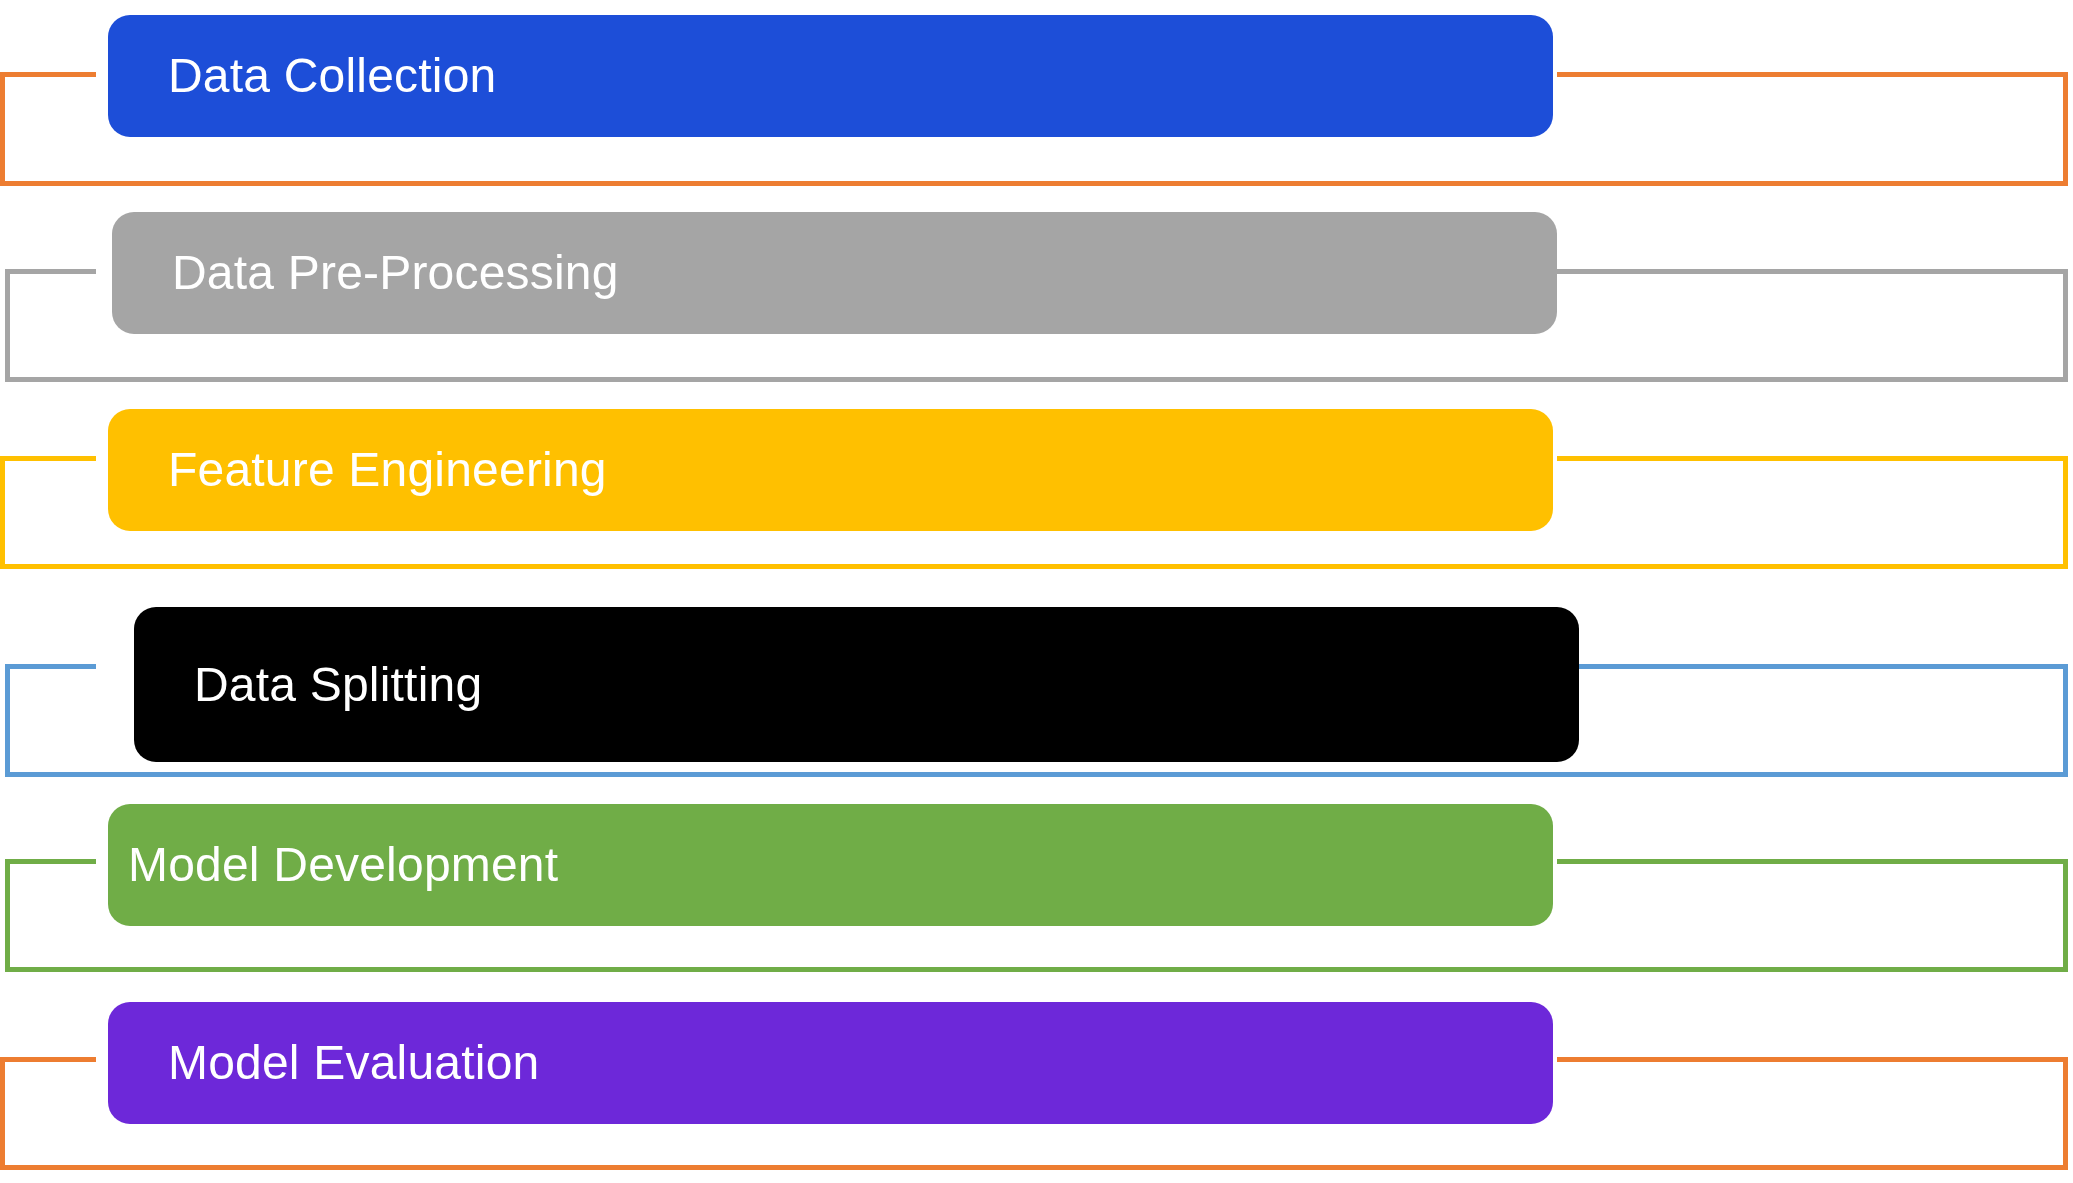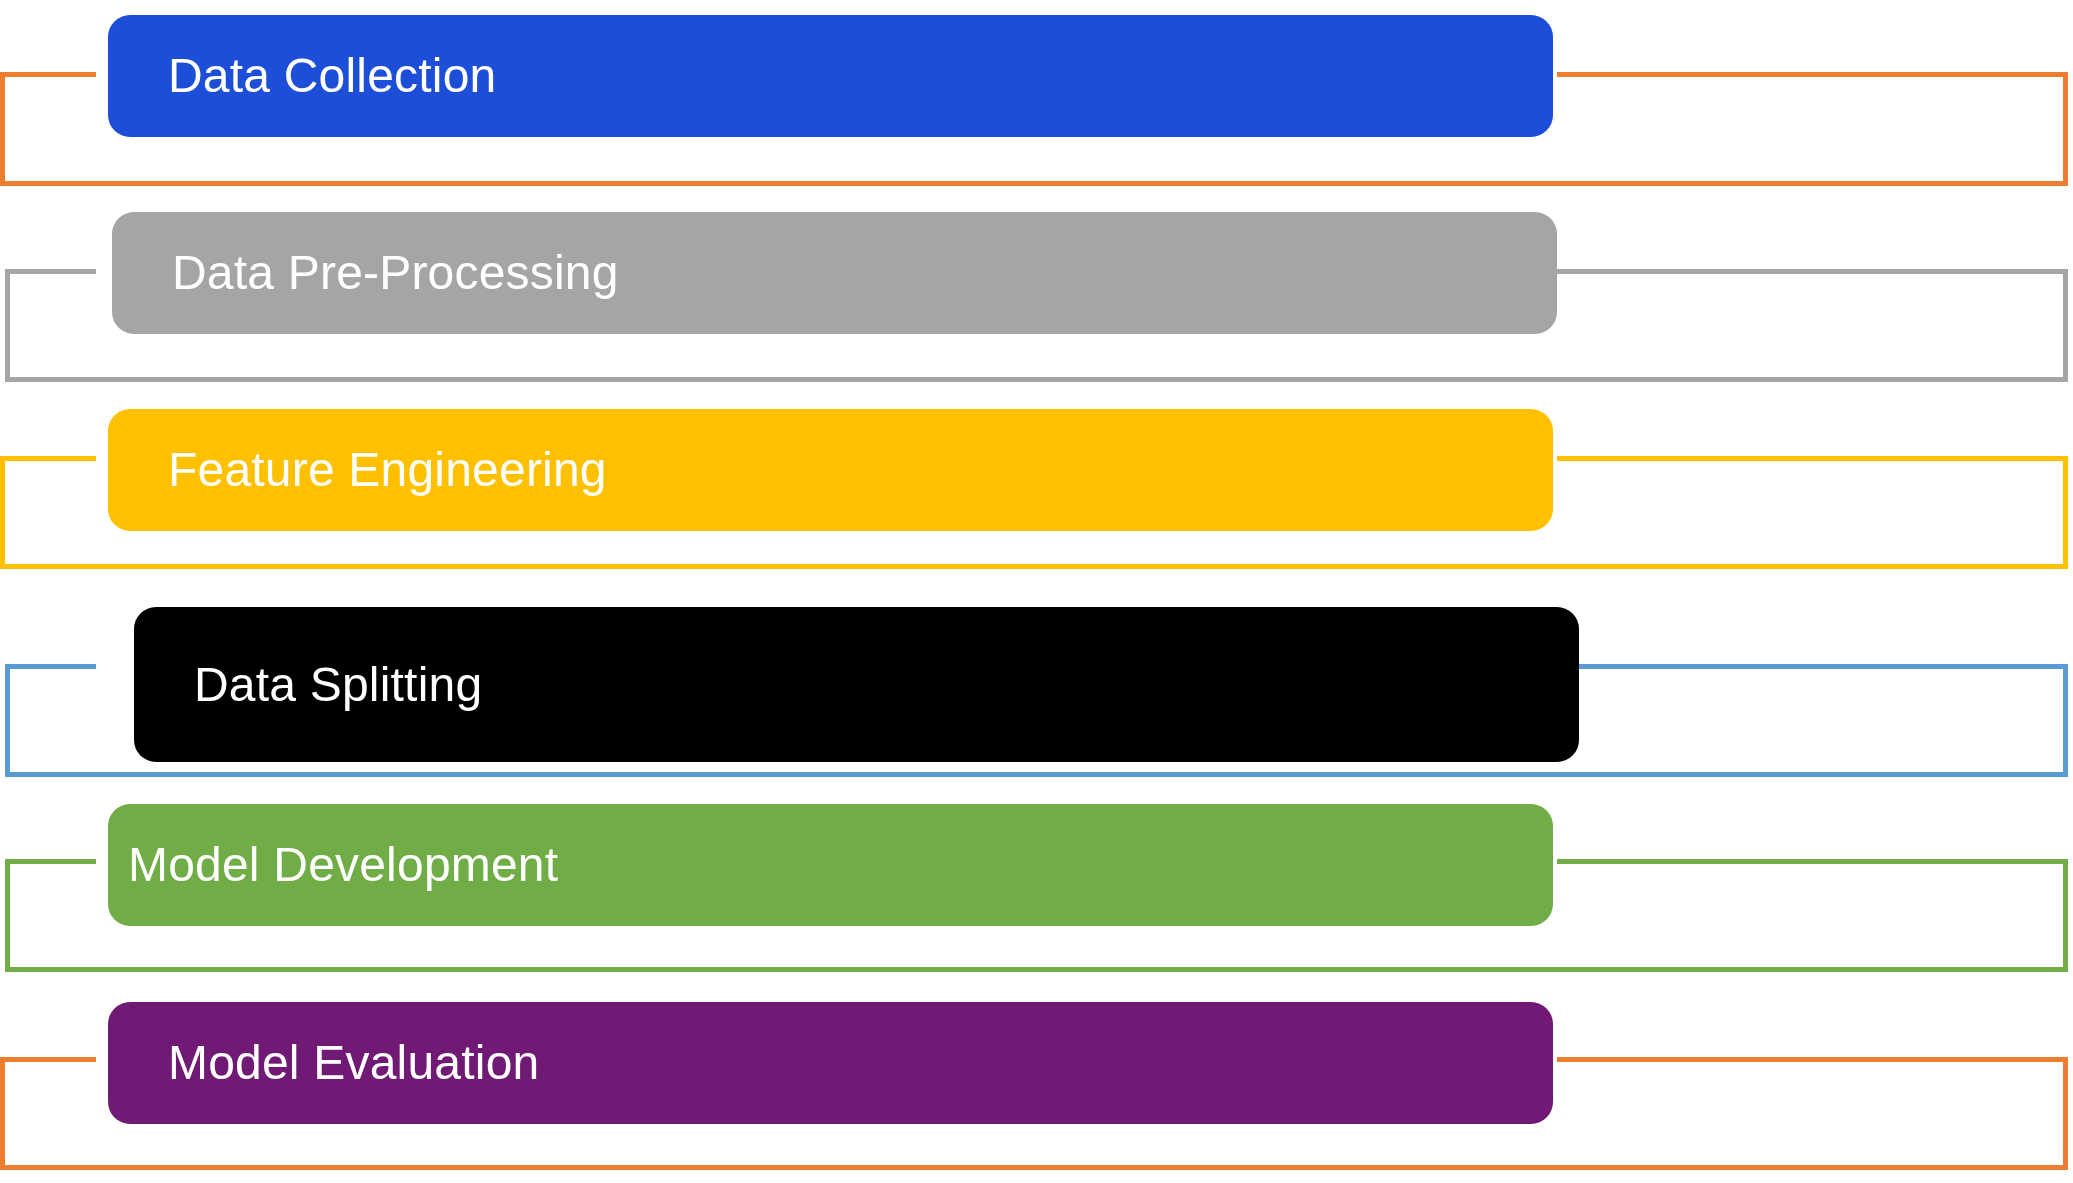--- a/index.html
+++ b/index.html
@@ -99,17 +99,17 @@
       <div class="rule-left" style="left: 5px; top: 859px; width: 91px; border-top-width: 5px; border-top-color: rgb(112, 173, 71);"></div>
       <div class="rule-right" style="left: 1557px; top: 859px; width: 511px; border-top-width: 5px; border-top-color: rgb(112, 173, 71);"></div>
       <div class="pill" style="left: 108px; top: 804px; width: 1445px; height: 122px; background: rgb(112, 173, 71);">
         <span class="pill-label" style="color: rgb(255, 255, 255); padding-left: 20px;">Model Development</span>
       </div>
     </div>
     <div class="step" style="top: 0px; height: 0px;">
       <div class="bracket" style="left: 0px; top: 1060px; width: 2068px; height: 110px; border-width: 5px; border-color: rgb(237, 125, 49);"></div>
       <div class="rule-left" style="left: 0px; top: 1057px; width: 96px; border-top-width: 5px; border-top-color: rgb(237, 125, 49);"></div>
       <div class="rule-right" style="left: 1557px; top: 1057px; width: 511px; border-top-width: 5px; border-top-color: rgb(237, 125, 49);"></div>
-      <div class="pill" style="left: 108px; top: 1002px; width: 1445px; height: 122px; background: #701a75;">
+      <div class="pill" style="left: 108px; top: 1002px; width: 1445px; height: 122px; background: #6d28d9;">
         <span class="pill-label" style="color: rgb(255, 255, 255);">Model Evaluation</span>
       </div>
     </div>
   </div>
 
 </body></html>

